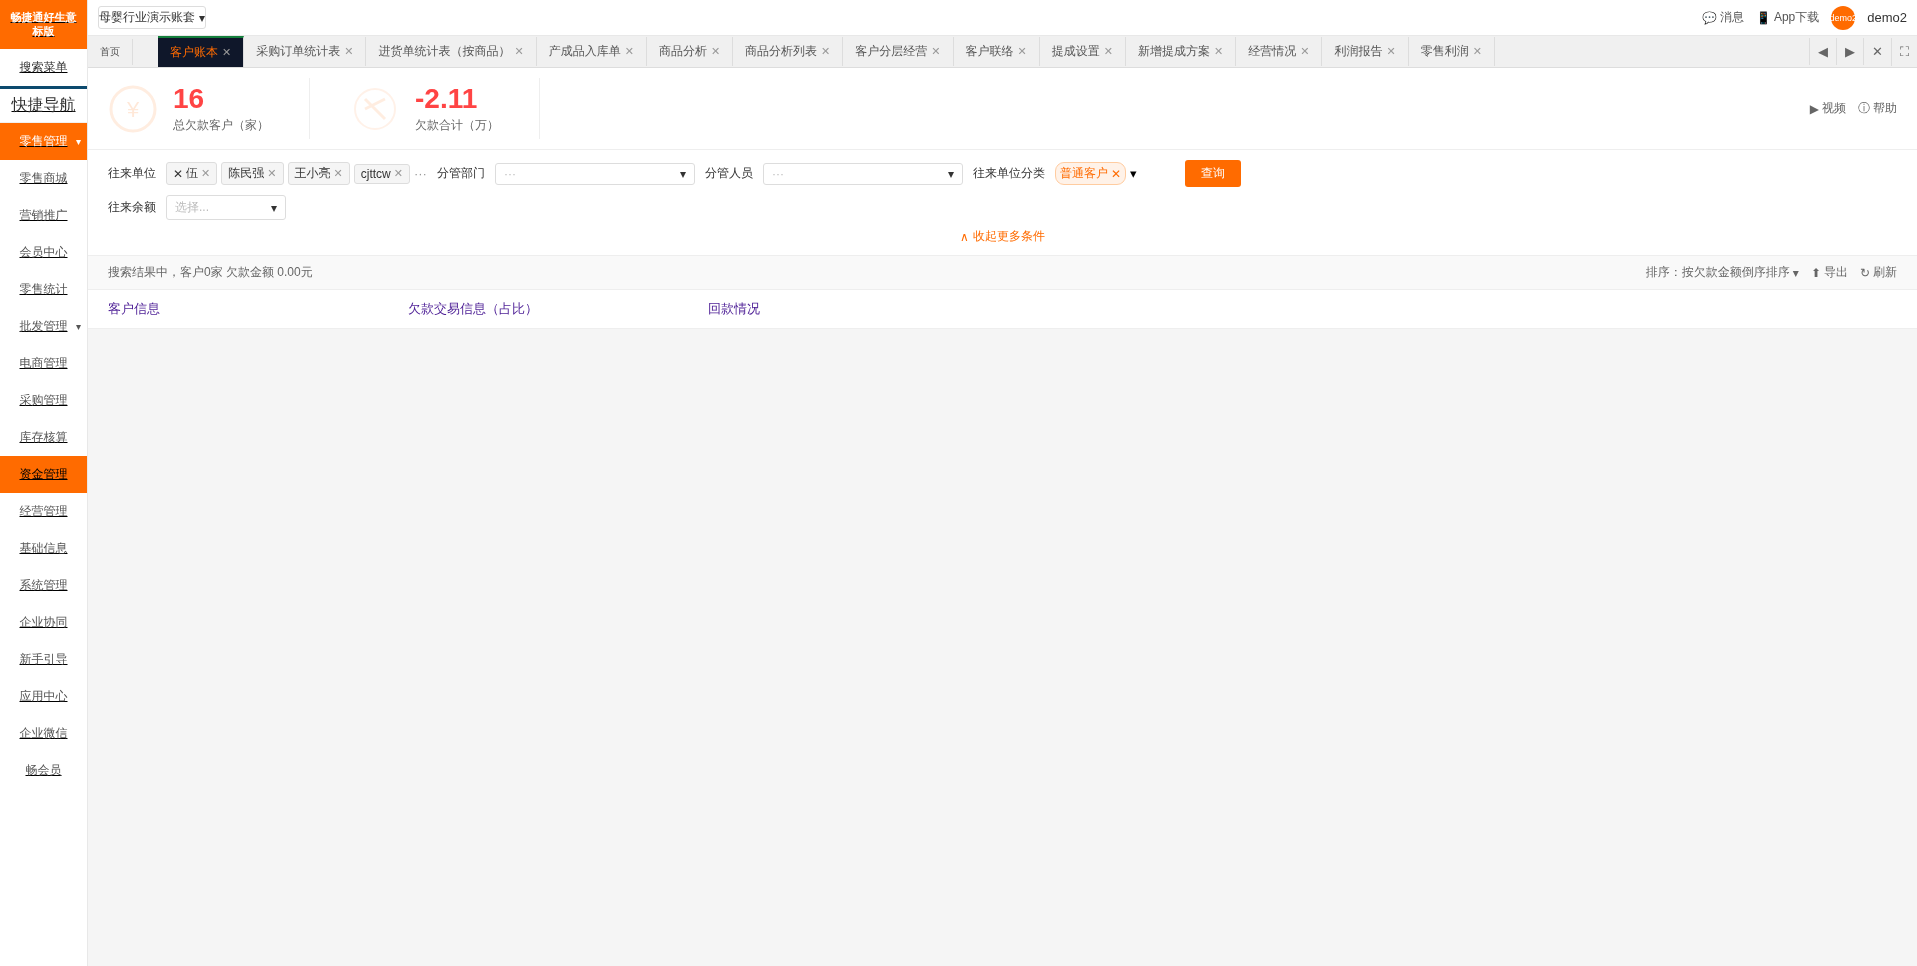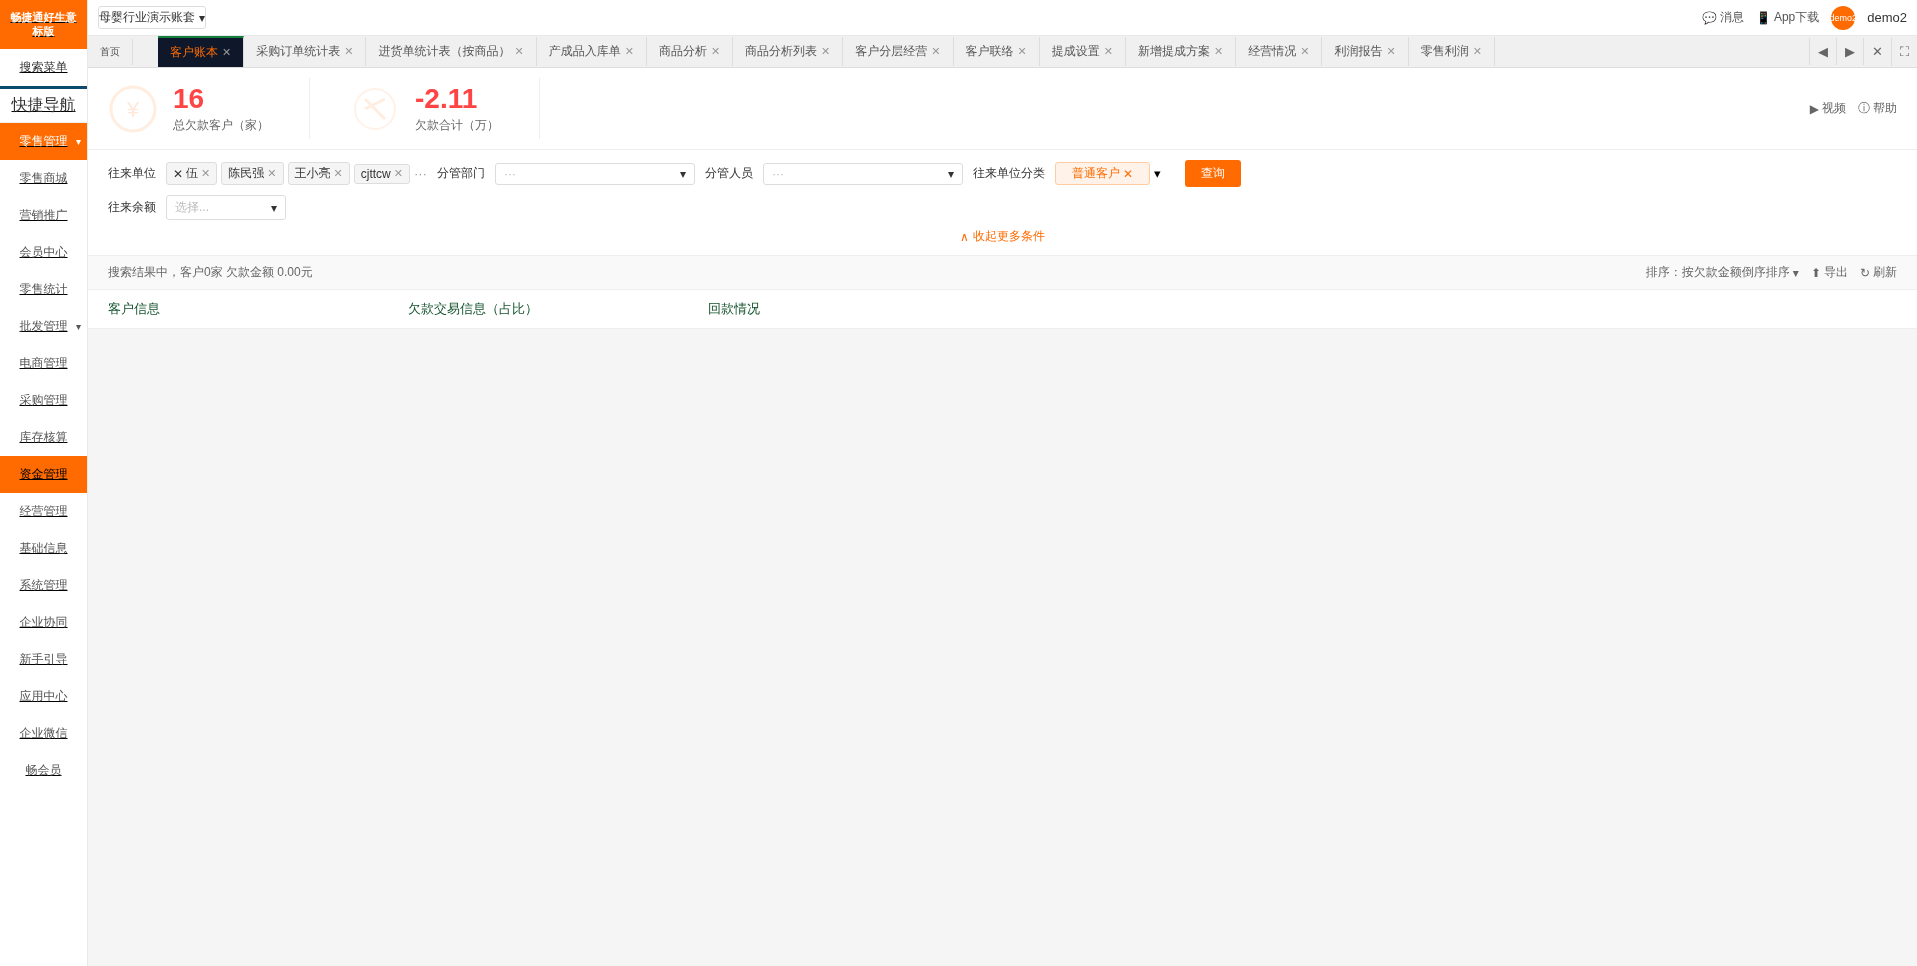--- a/index.html
+++ b/index.html
@@ -70,29 +70,29 @@
     
     .result-bar { background: #f9f9f9; padding: 8px 20px; border-bottom: 1px solid #eee; display: flex; align-items: center; justify-content: space-between; }
     .result-info { font-size: 12px; color: #666; }
     .result-actions { display: flex; align-items: center; gap: 12px; font-size: 12px; color: #666; }
     .result-action { display: flex; align-items: center; gap: 3px; cursor: pointer; }
     .sort-select { display: flex; align-items: center; gap: 3px; cursor: pointer; }
 
     
     .table-container { background: #fff; margin: 0; }
     .table-header { display: grid; grid-template-columns: 300px 300px 300px 1fr; padding: 10px 20px; background: #fff; border-bottom: 1px solid #eee; font-size: 13px; color: #333; font-weight: normal; }
-    .th { font-size: 13px; color: #14532d; }
+    .th { font-size: 13px; color: #4c1d95; }
 
     
     .empty-state { display: flex; flex-direction: column; align-items: center; justify-content: center; padding: 80px 0; }
     .empty-icon { font-size: 80px; opacity: 0.3; margin-bottom: 10px; }
     .empty-text { font-size: 13px; color: #999; }
 
     
-    .tag-customer { background: #fff2e8; border: 1px solid #ffcca0; border-radius: 3px; padding: 2px 16px; font-size: 12px; color: #ff6b00; display: flex; align-items: center; gap: 3px; }
+    .tag-customer { background: #fff2e8; border: 1px solid #ffcca0; border-radius: 9px; padding: 2px 4px; font-size: 12px; color: #ff6b00; display: flex; align-items: center; gap: 3px; }
     .tag-customer-close { color: #ff6b00; cursor: pointer; }
   </style>
 </head>
 <body>
 
 <div class="sidebar">
   <div class="sidebar-logo">
     <div class="sidebar-logo-text">
       <div>畅捷通好生意</div>
       <div>标版</div>

